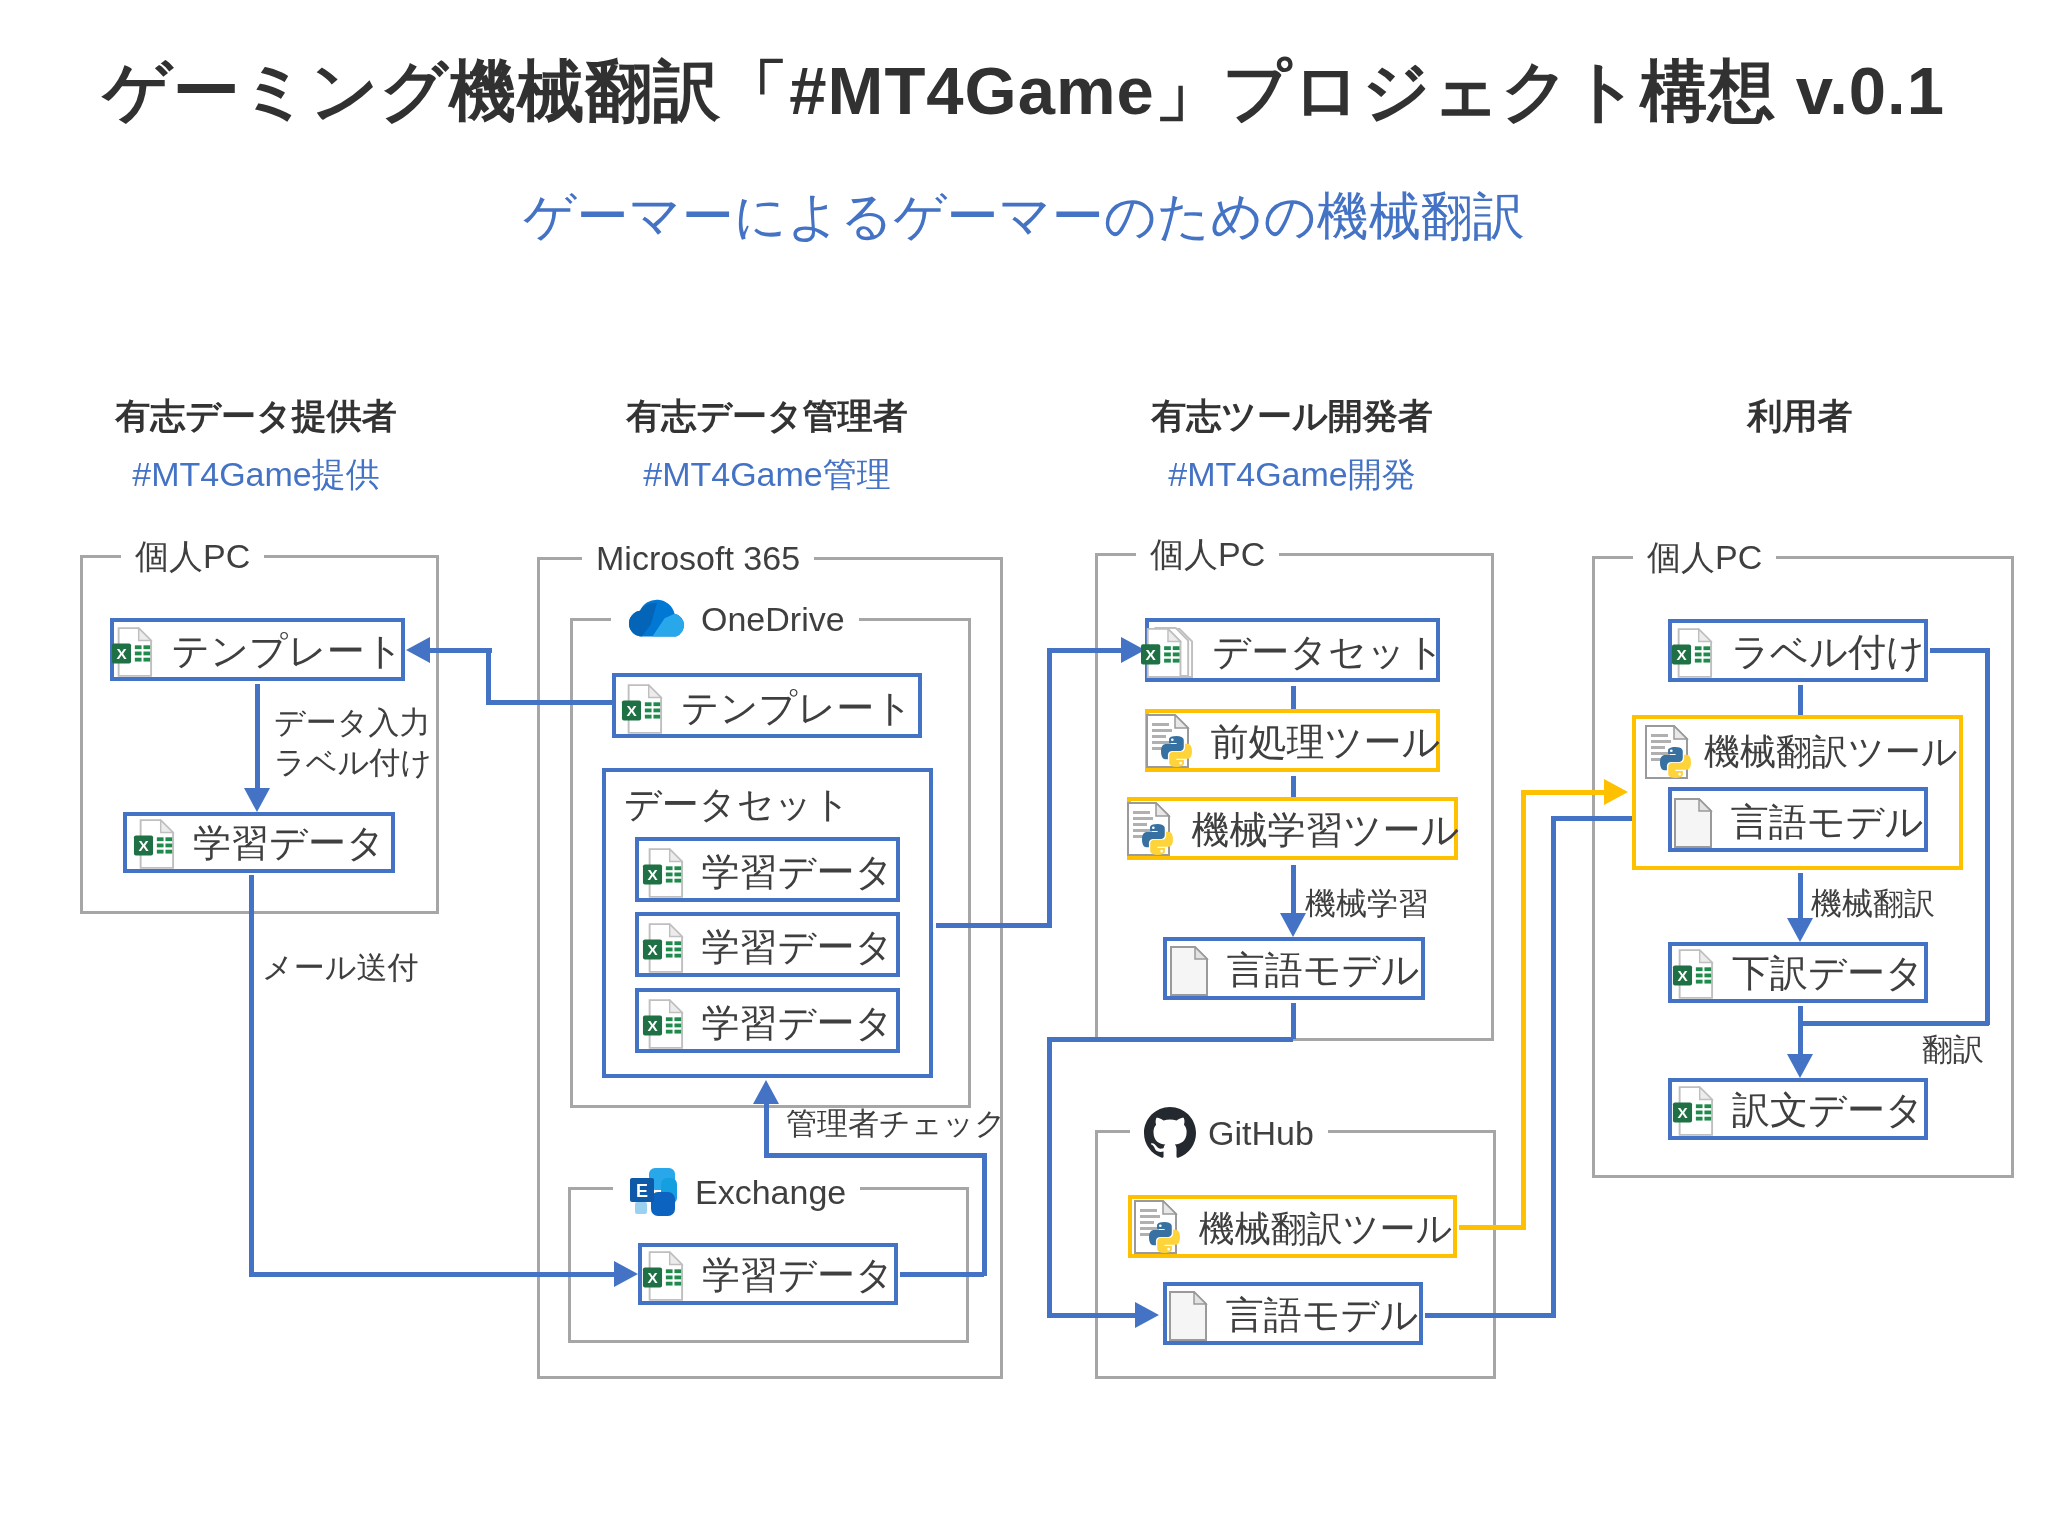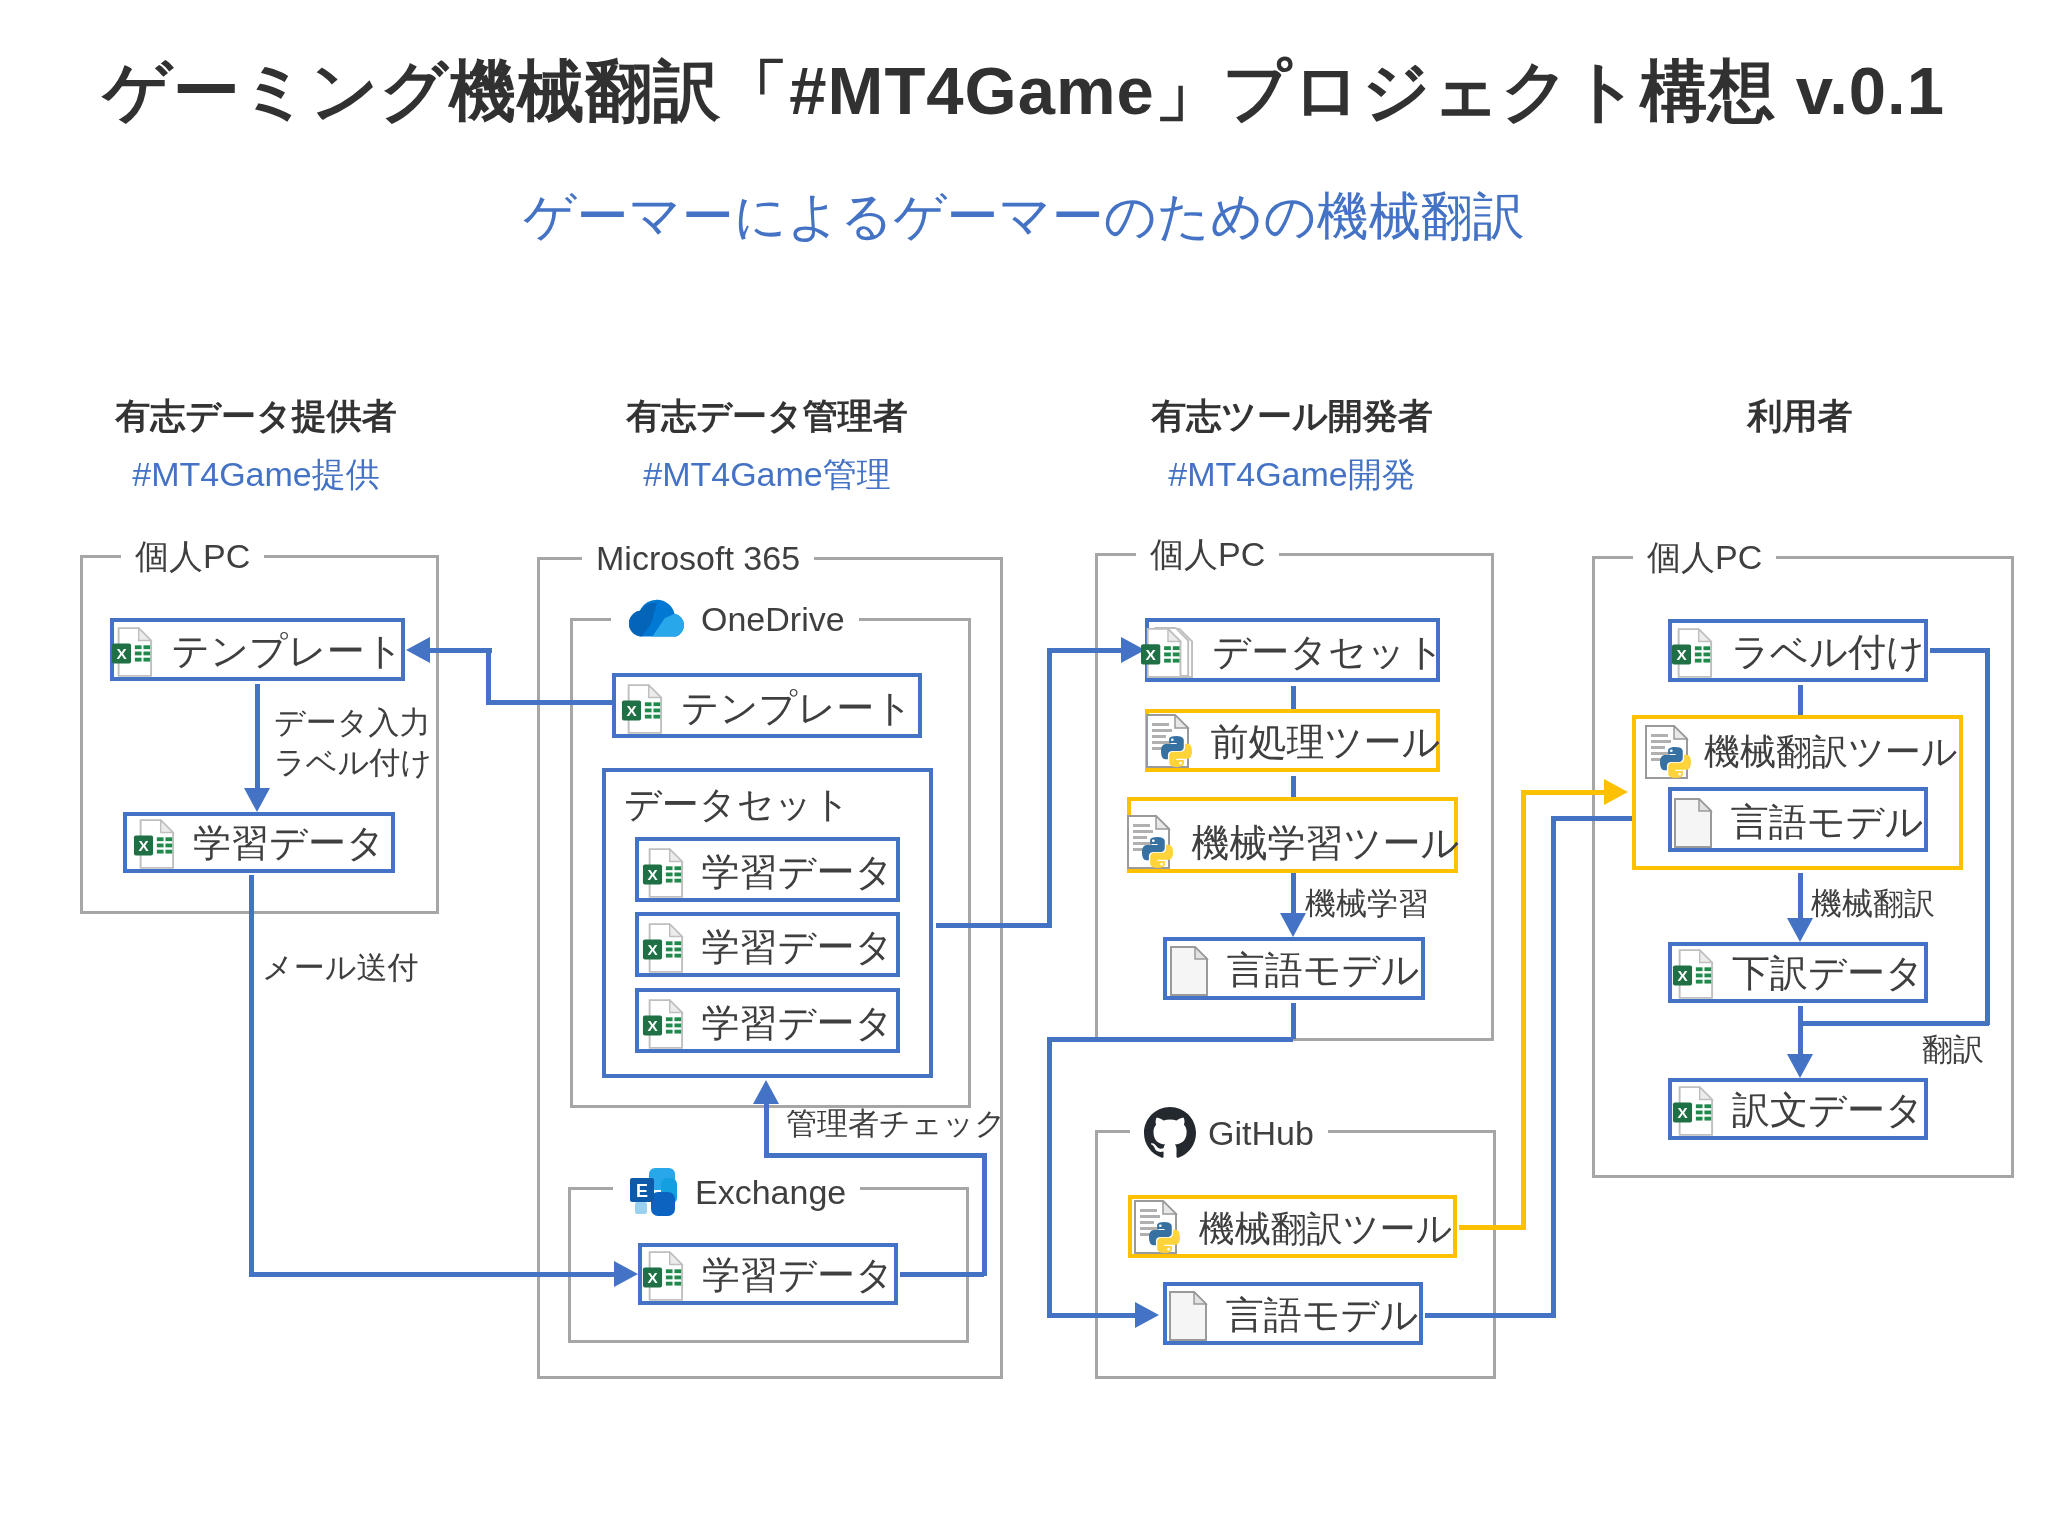--- a/index.html
+++ b/index.html
@@ -301,21 +301,21 @@
         <use href="#sym-excel-stack"></use>
       </svg>
     <span>データセット</span>
   </div>
   <div class="node yellow" style="left:1145px;top:709px;width:295px;height:63px;">
     <svg class="icon icon-py">
         <use href="#sym-pydoc"></use>
       </svg>
     <span>前処理ツール</span>
   </div>
-  <div class="node yellow" style="left:1127px;top:797px;width:331px;height:76px;">
+  <div class="node yellow" style="left:1127px;top:797px;width:331px;height:63px;">
     <svg class="icon icon-py">
         <use href="#sym-pydoc"></use>
       </svg>
     <span>機械学習ツール</span>
   </div>
   <div class="node" style="left:1163px;top:937px;width:262px;height:63px;">
     <svg class="icon icon-doc">
         <use href="#sym-doc"></use>
       </svg>
     <span>言語モデル</span>

